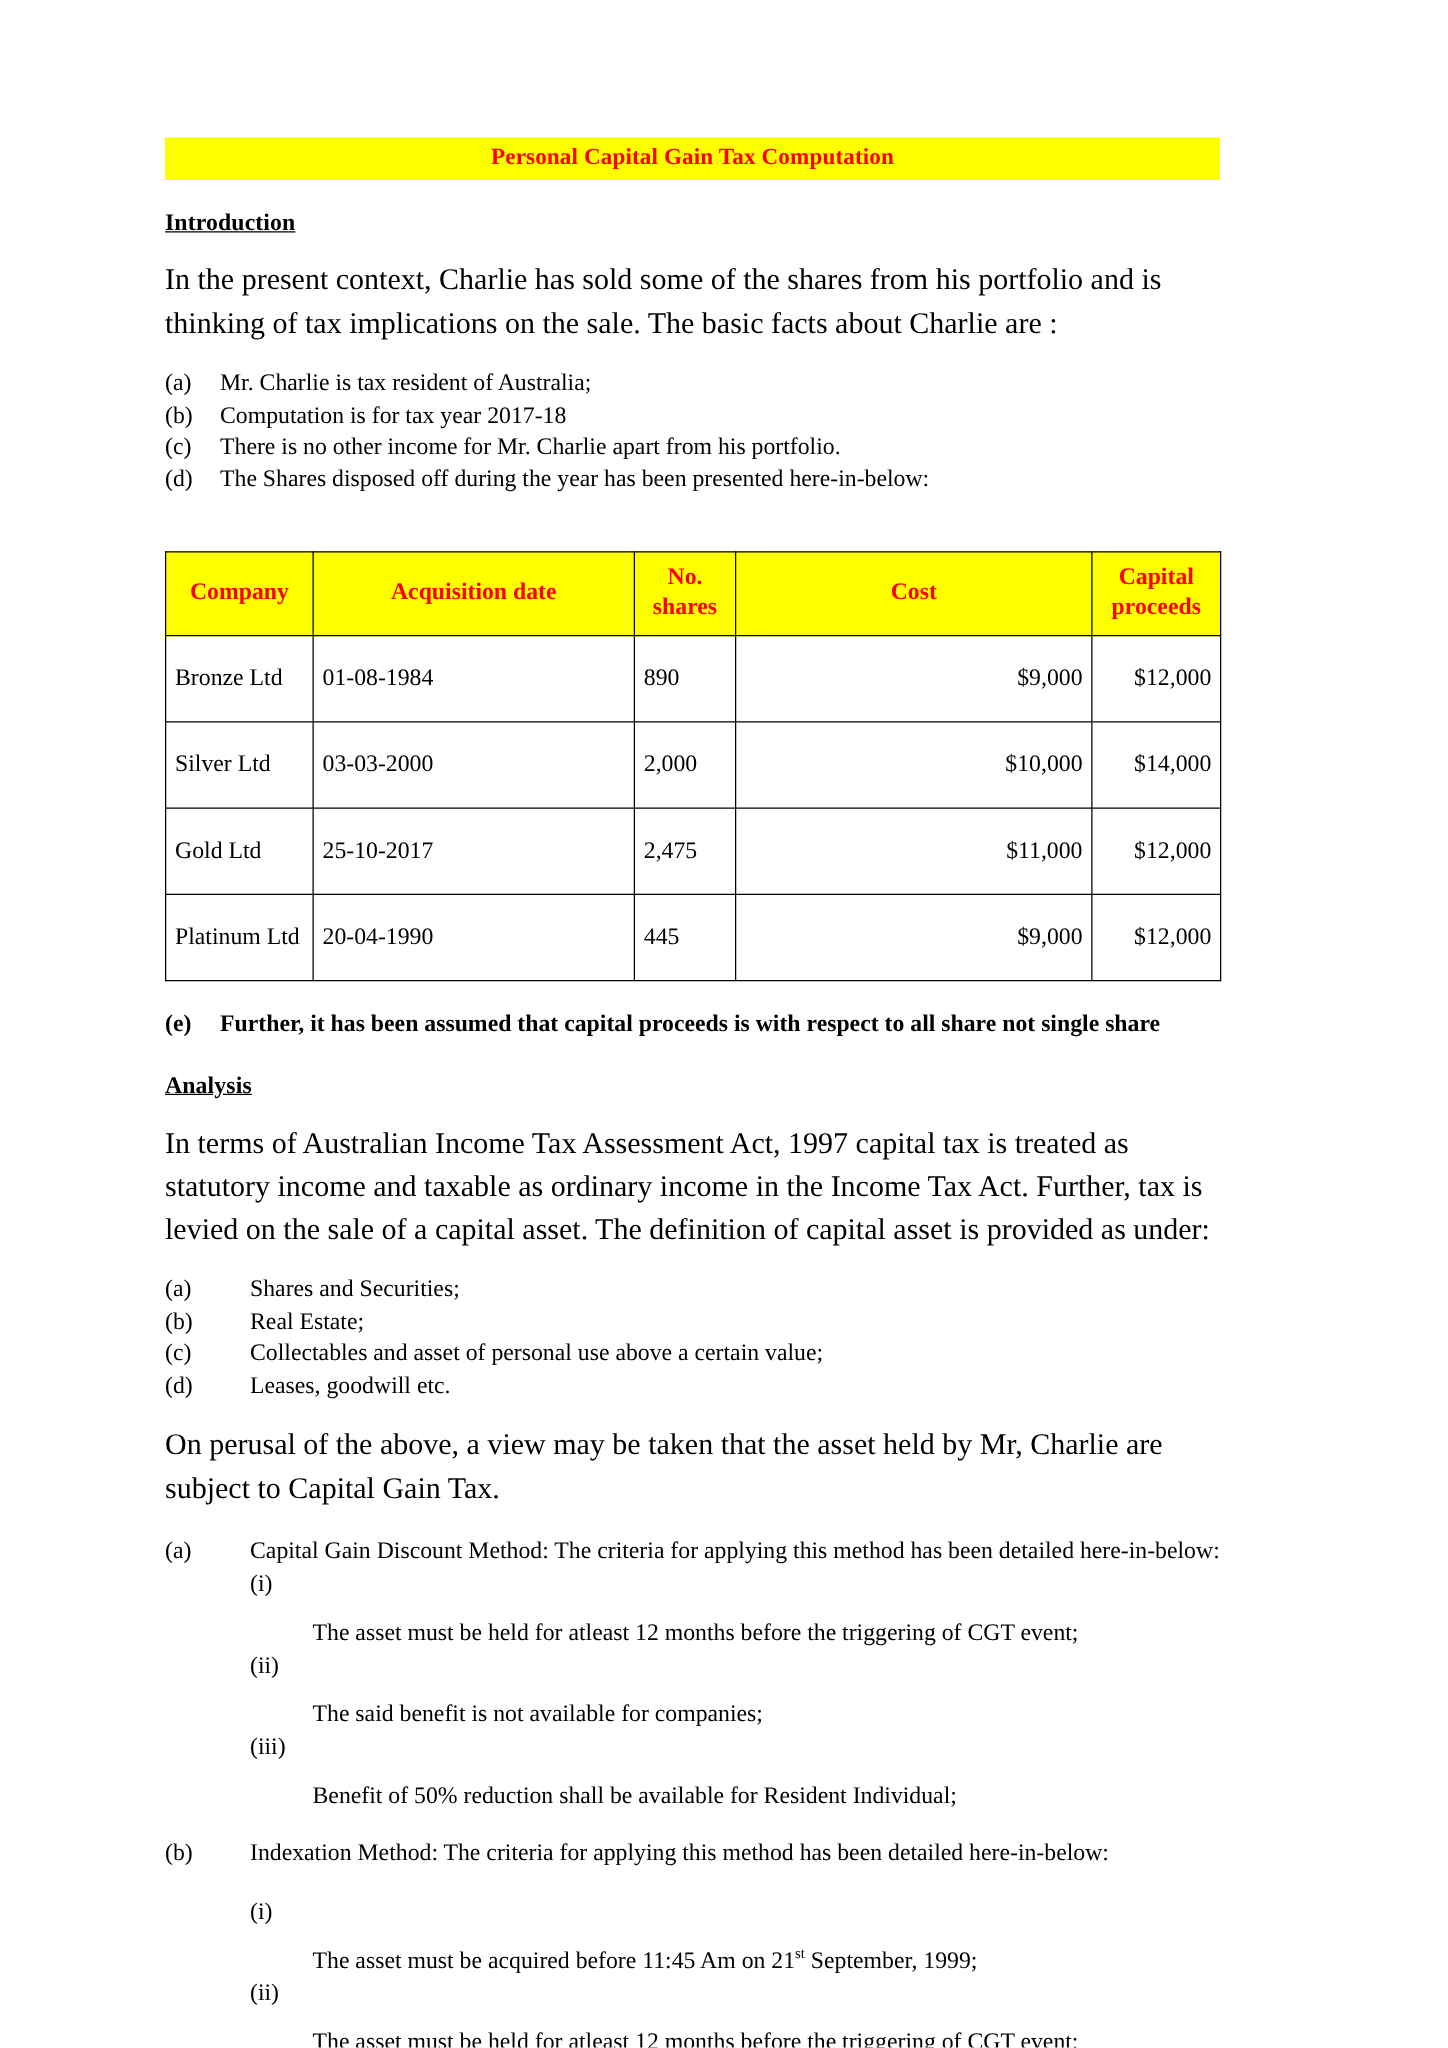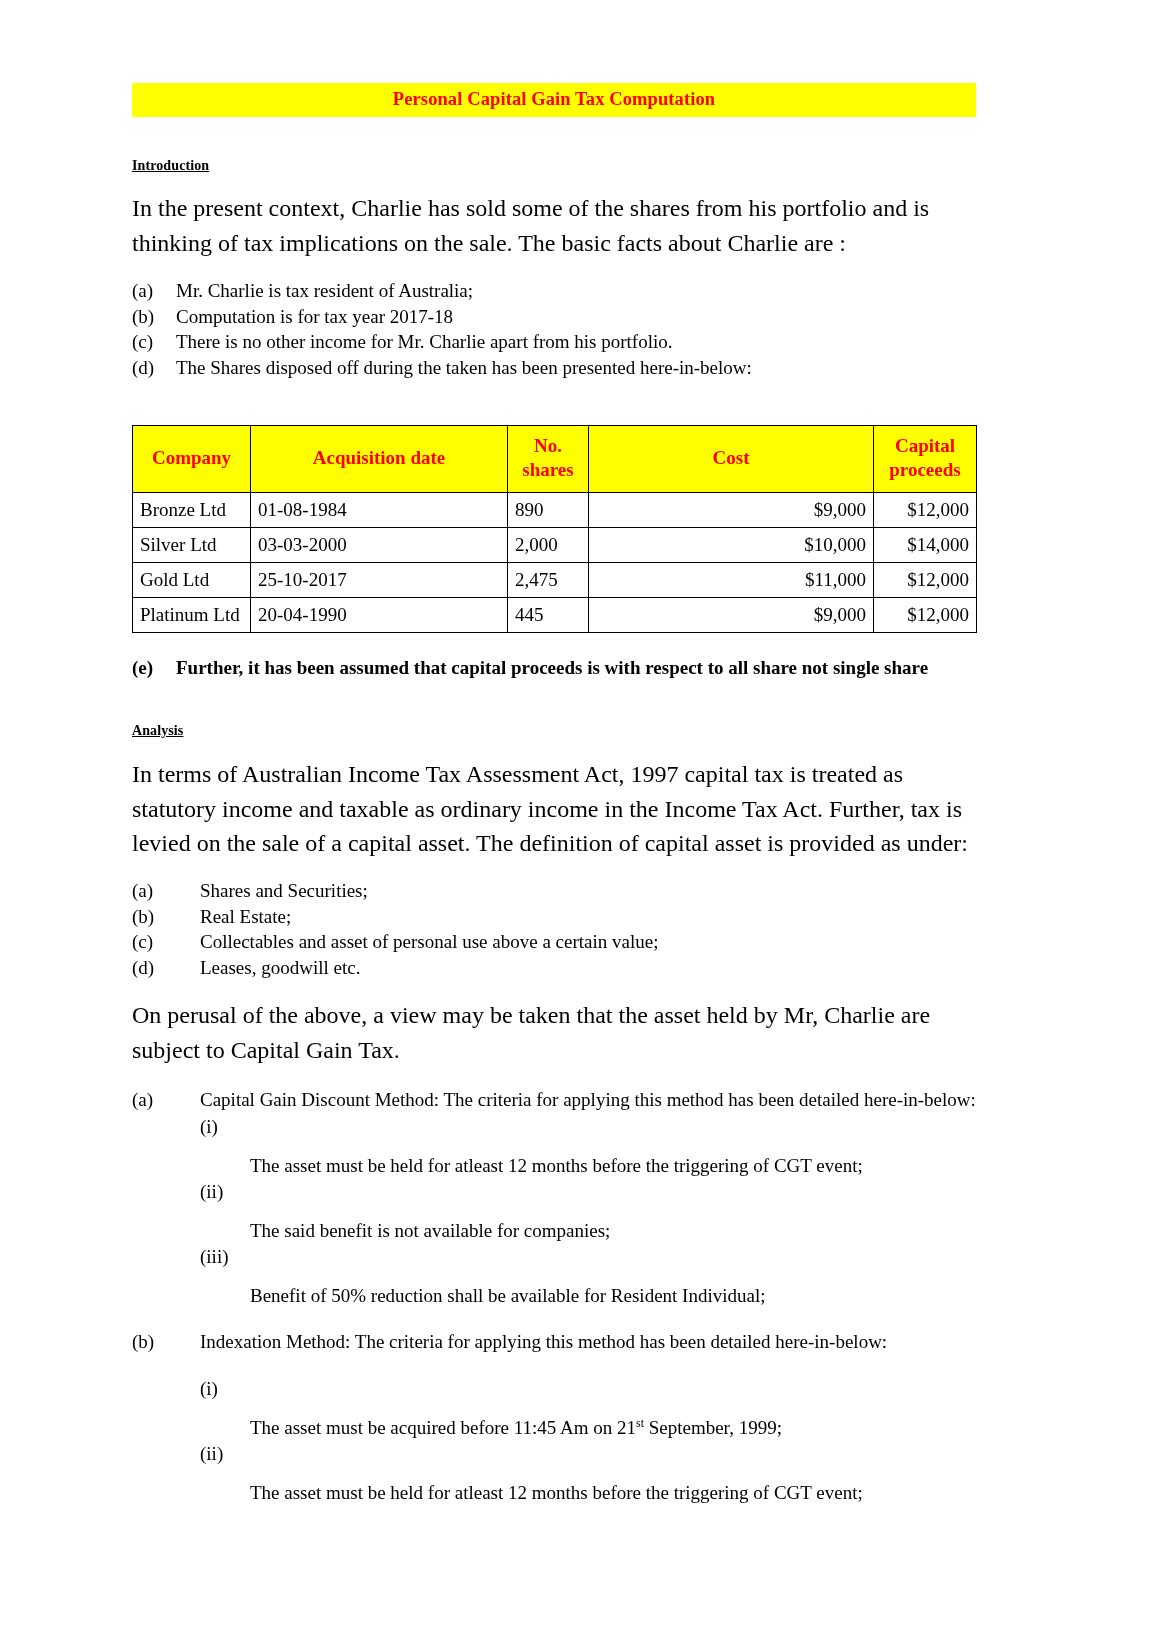--- a/index.html
+++ b/index.html
@@ -17,37 +17,37 @@
   }
   .page {
     position: absolute;
     left: 132px;
     top: 0;
     width: 844px;
   }
 
   
   .title-band {
-    margin-top: 83px;
+    margin-top: 110px;
     background: #ffff00;
     text-align: center;
     font-weight: bold;
     color: #ff0000;
     font-size: 18.5px;
     line-height: 1.55;
     padding: 2px 0 3px 0;
     letter-spacing: 0.1px;
   }
 
   
   h2.section-heading {
-    font-size: 14px;
+    font-size: 19px;
     font-weight: bold;
     text-decoration: underline;
-    margin: 41px 0 0 0;
+    margin: 24px 0 0 0;
     line-height: 1.2;
     letter-spacing: 0.1px;
   }
 
   
   p.body-text {
     font-size: 24px;
     line-height: 1.45;
     margin: 17px 0 0 0;
     text-align: left;
@@ -123,21 +123,21 @@
   table.share-table {
     border-collapse: collapse;
     margin-top: 44px;
     width: 844px;
     table-layout: fixed;
   }
   table.share-table th,
   table.share-table td {
     border: 1px solid #000000;
     font-size: 19px;
-    padding: 2px 7px;
+    padding: 19px 7px;
     vertical-align: middle;
   }
   table.share-table thead th {
     background: #ffff00;
     color: #ff0000;
     font-weight: bold;
     text-align: center;
     line-height: 1.3;
     padding: 8px 6px 9px 6px;
   }
@@ -179,21 +179,21 @@
     <div class="list-row">
       <span class="marker">(b)</span>
       <span class="content">Computation is for tax year 2017-18</span>
     </div>
     <div class="list-row">
       <span class="marker">(c)</span>
       <span class="content">There is no other income for Mr. Charlie apart from his portfolio.</span>
     </div>
     <div class="list-row">
       <span class="marker">(d)</span>
-      <span class="content">The Shares disposed off during the taken has been presented here-in-below:</span>
+      <span class="content">The Shares disposed off during the year has been presented here-in-below:</span>
     </div>
   </div>
 
   <table class="share-table">
     <colgroup>
       <col class="w-company">
         <col class="w-date">
         <col class="w-shares">
         <col class="w-cost">
         <col class="w-proceeds">

